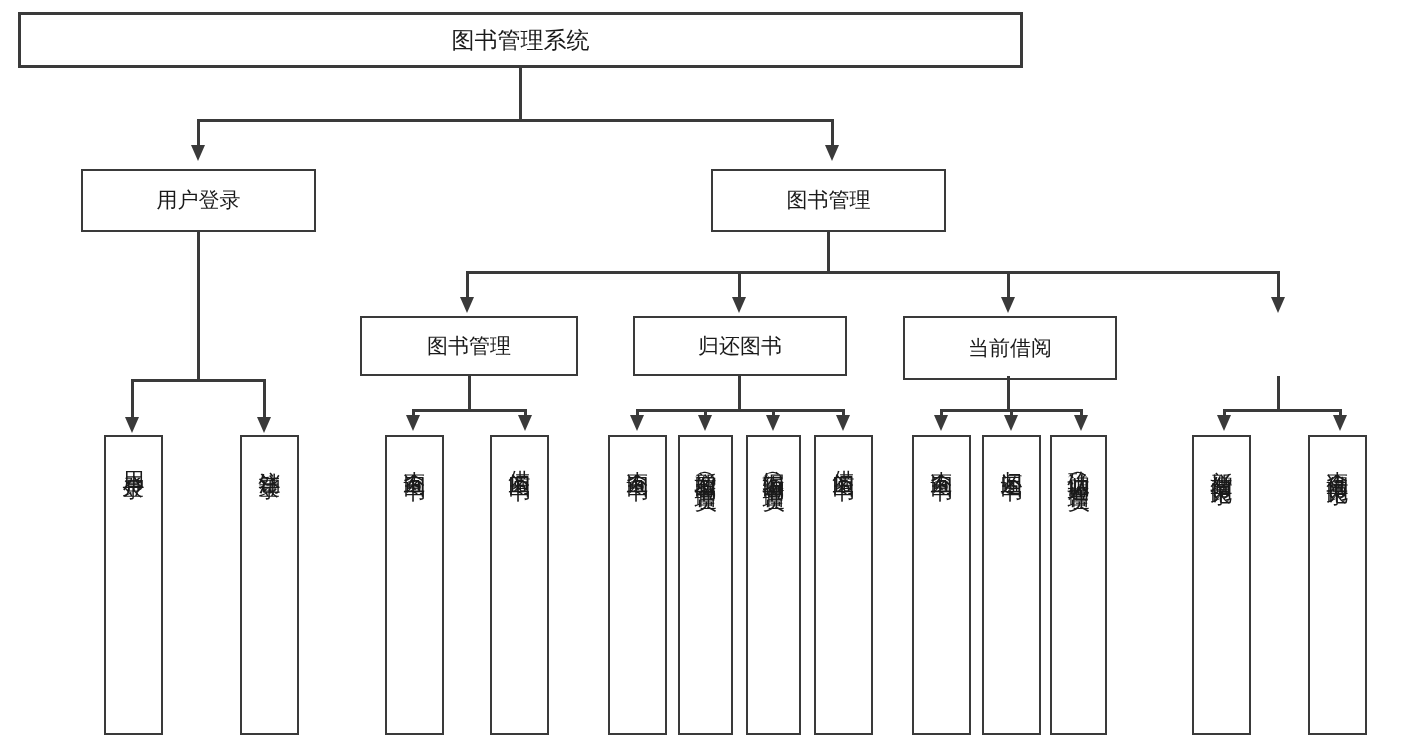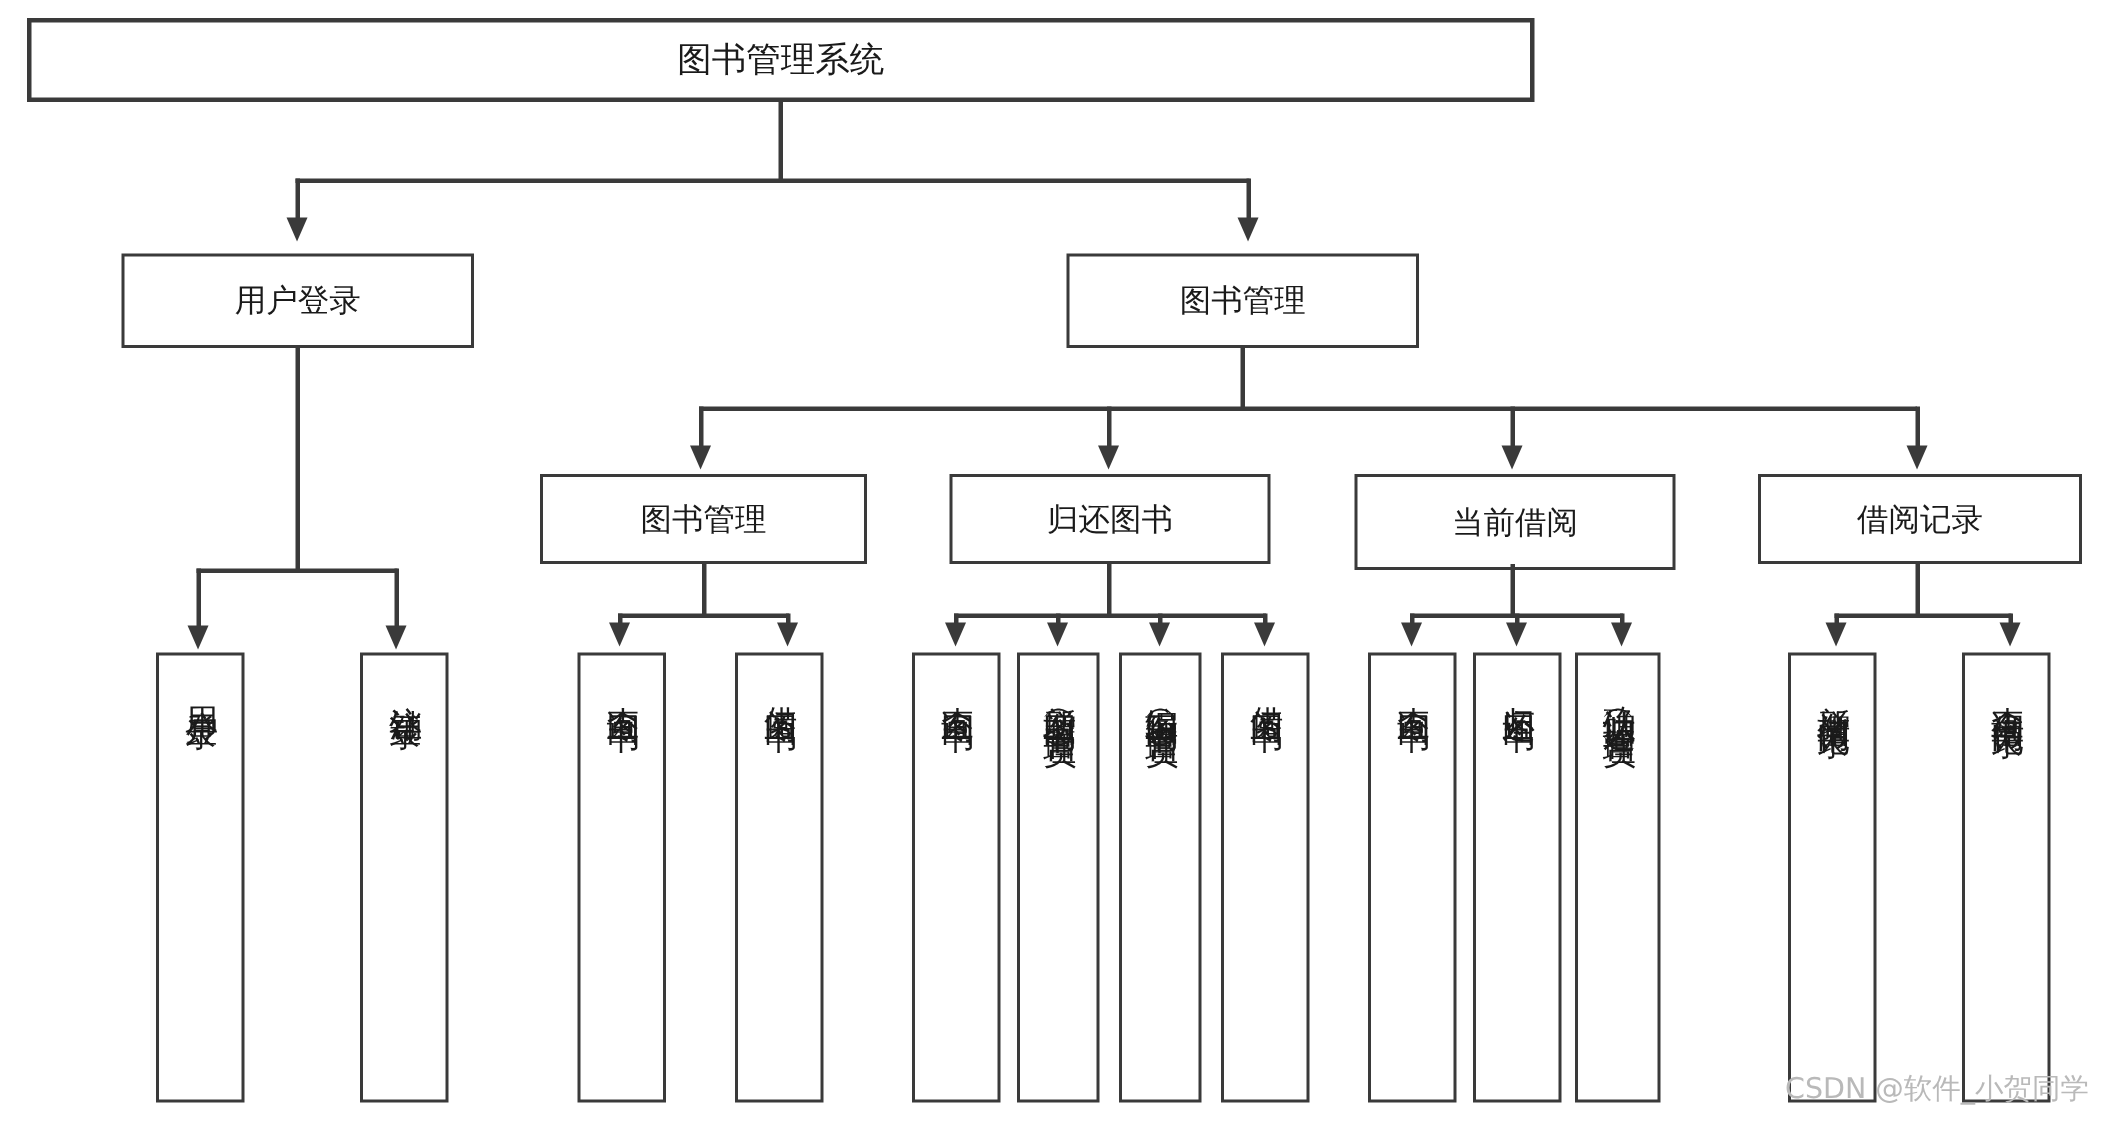--- a/index.html
+++ b/index.html
@@ -133,23 +133,20 @@
 
   <div class="node mid" style="left:360px; top:316px; width:218px; height:60px;">
     <span class="lbl">图书管理</span>
   </div>
   <div class="node mid" style="left:633px; top:316px; width:214px; height:60px;">
     <span class="lbl">归还图书</span>
   </div>
   <div class="node mid" style="left:903px; top:316px; width:214px; height:64px;">
     <span class="lbl">当前借阅</span>
   </div>
-  <div class="node mid" style="left:1172px; top:316px; width:216px; height:60px;">
-    <span class="lbl">借阅记录</span>
-  </div>
 
   <div class="vline" style="left:468px; top:376px; height:34px;"></div>
   <div class="hline" style="left:412px; top:409px; width:114px;"></div>
   <div class="vline" style="left:412px; top:409px; height:10px;"></div>
   <div class="vline" style="left:524px; top:409px; height:10px;"></div>
   <div class="arrow" style="left:406px; top:415px;"></div>
   <div class="arrow" style="left:518px; top:415px;"></div>
 
   <div class="vline" style="left:738px; top:376px; height:34px;"></div>
   <div class="hline" style="left:636px; top:409px; width:208px;"></div>
@@ -215,15 +212,14 @@
     <span class="lbl">确认归还（管理员）</span>
   </div>
 
   <div class="node leaf" style="left:1192px; top:435px; width:59px; height:300px;">
     <span class="lbl">新增借阅记录</span>
   </div>
   <div class="node leaf" style="left:1308px; top:435px; width:59px; height:300px;">
     <span class="lbl">查询借阅记录</span>
   </div>
 
-  <div class="watermark" style="left:1190px; top:713px;">CSDN @软件_小贺同学</div>
 
 </div>
 
 </body></html>

